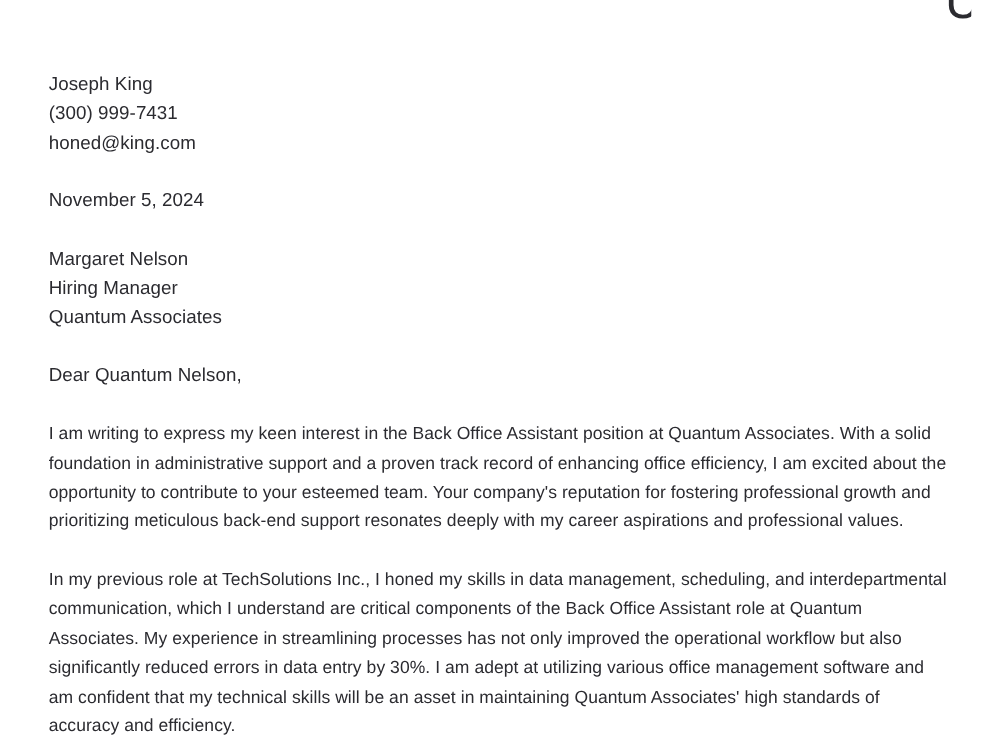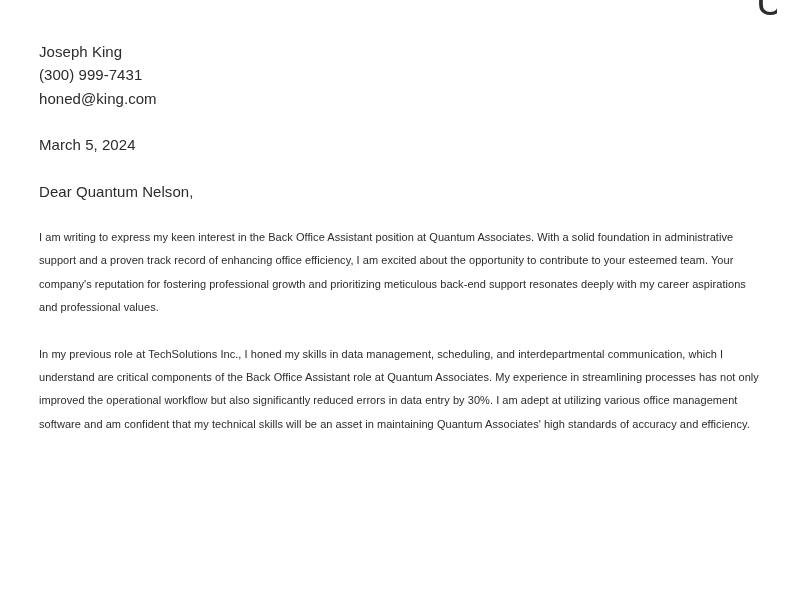--- a/index.html
+++ b/index.html
@@ -54,28 +54,28 @@
     letter-spacing: 0.05px;
     color: #2b2b30;
   }
 
   .line {
     display: block;
     white-space: pre;
   }
 
   
-  .gap-sender   { margin-top: 0; }
+  .gap-sender   { margin-top: 16px; }
   .gap-date     { margin-top: 23px; }
   .gap-recip    { margin-top: 23px; }
   .gap-salute   { margin-top: 23px; }
   .gap-para     { margin-top: 23px; }
 
   .para {
-    font-size: 11px;
+    font-size: 14px;
     line-height: 23.4px;
     letter-spacing: 0.05px;
     text-align: left;
     color: #2b2b30;
   }
 </style>
 </head>
 <body>
 
 <div id="page">
@@ -84,23 +84,28 @@
 
   <div id="letter">
 
     <div class="block gap-sender">
       <span class="line">Joseph King</span>
       <span class="line">(300) 999-7431</span>
       <span class="line">honed@king.com</span>
     </div>
 
     <div class="block gap-date">
-      <span class="line">March 5, 2024</span>
+      <span class="line">November 5, 2024</span>
     </div>
 
+    <div class="block gap-recip">
+      <span class="line">Margaret Nelson</span>
+      <span class="line">Hiring Manager</span>
+      <span class="line">Quantum Associates</span>
+    </div>
 
     <div class="block gap-salute">
       <span class="line">Dear Quantum Nelson,</span>
     </div>
 
     <p class="para gap-para" style="margin:23px 0 0 0;">I am writing to express my keen interest in the Back Office Assistant position at Quantum Associates. With a solid foundation in administrative support and a proven track record of enhancing office efficiency, I am excited about the opportunity to contribute to your esteemed team. Your company's reputation for fostering professional growth and prioritizing meticulous back-end support resonates deeply with my career aspirations and professional values.</p>
 
     <p class="para gap-para" style="margin:23px 0 0 0;">In my previous role at TechSolutions Inc., I honed my skills in data management, scheduling, and interdepartmental communication, which I understand are critical components of the Back Office Assistant role at Quantum Associates. My experience in streamlining processes has not only improved the operational workflow but also significantly reduced errors in data entry by 30%. I am adept at utilizing various office management software and am confident that my technical skills will be an asset in maintaining Quantum Associates' high standards of accuracy and efficiency.</p>
 
   </div>

